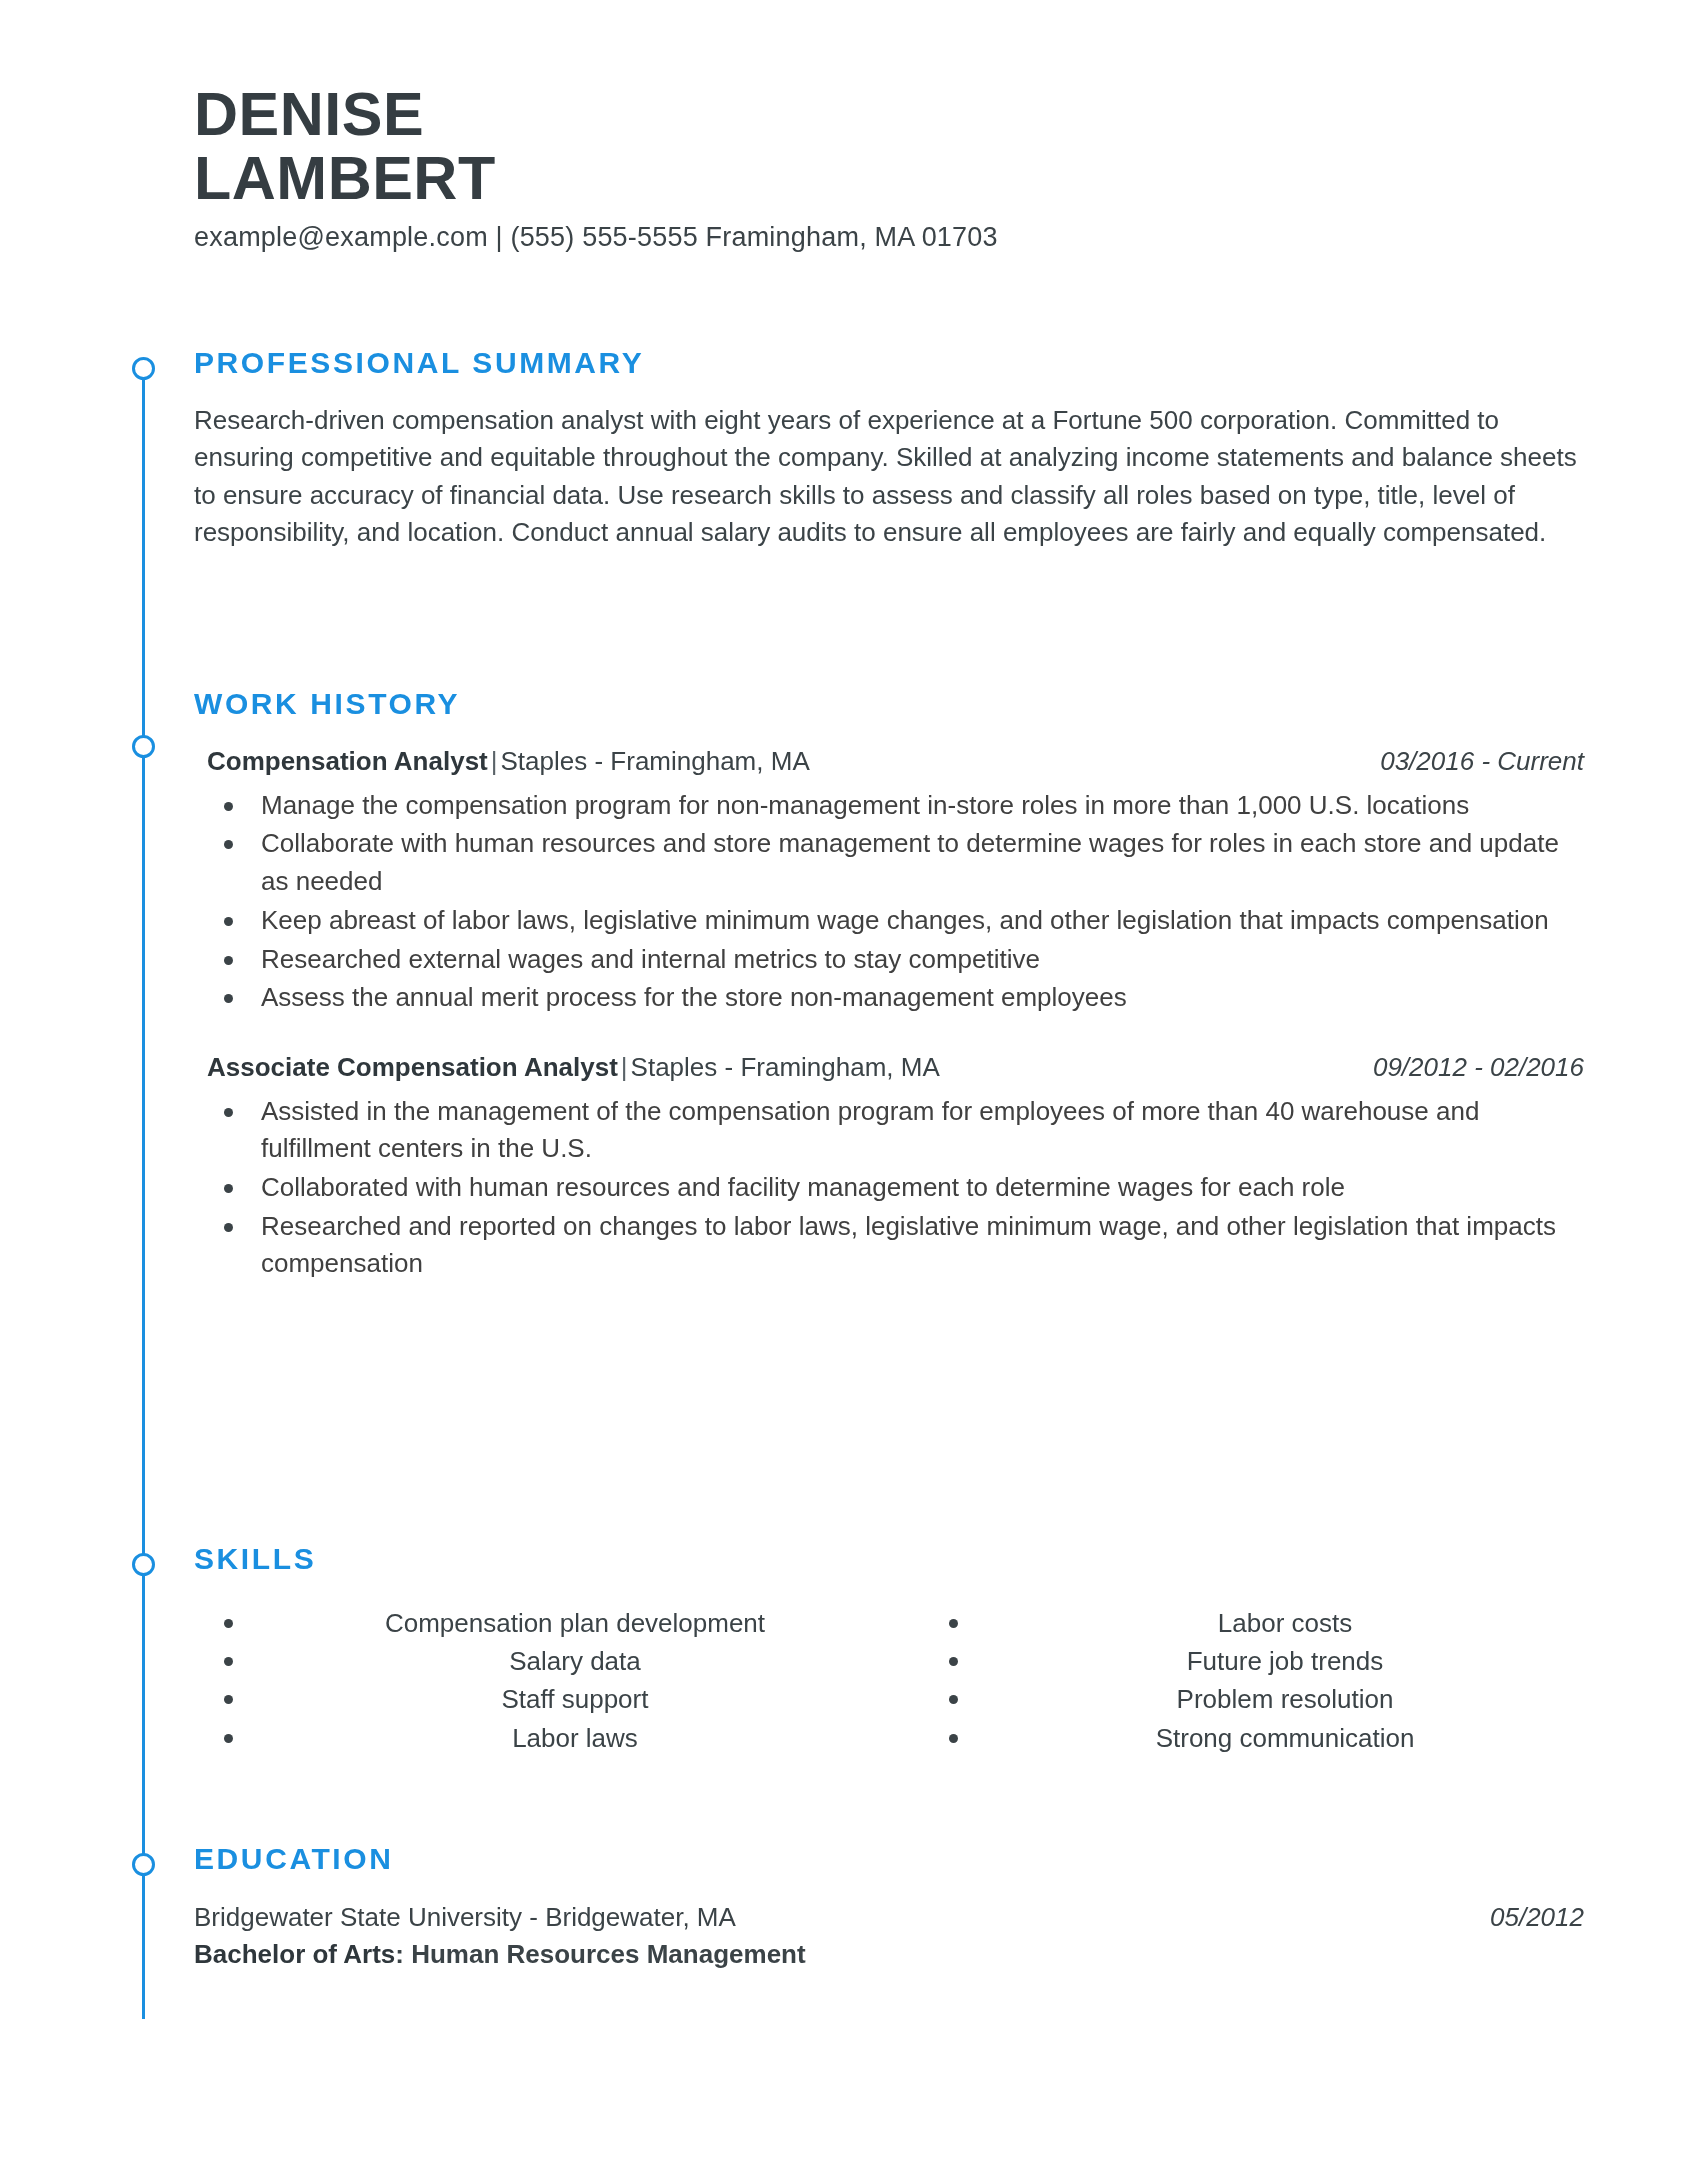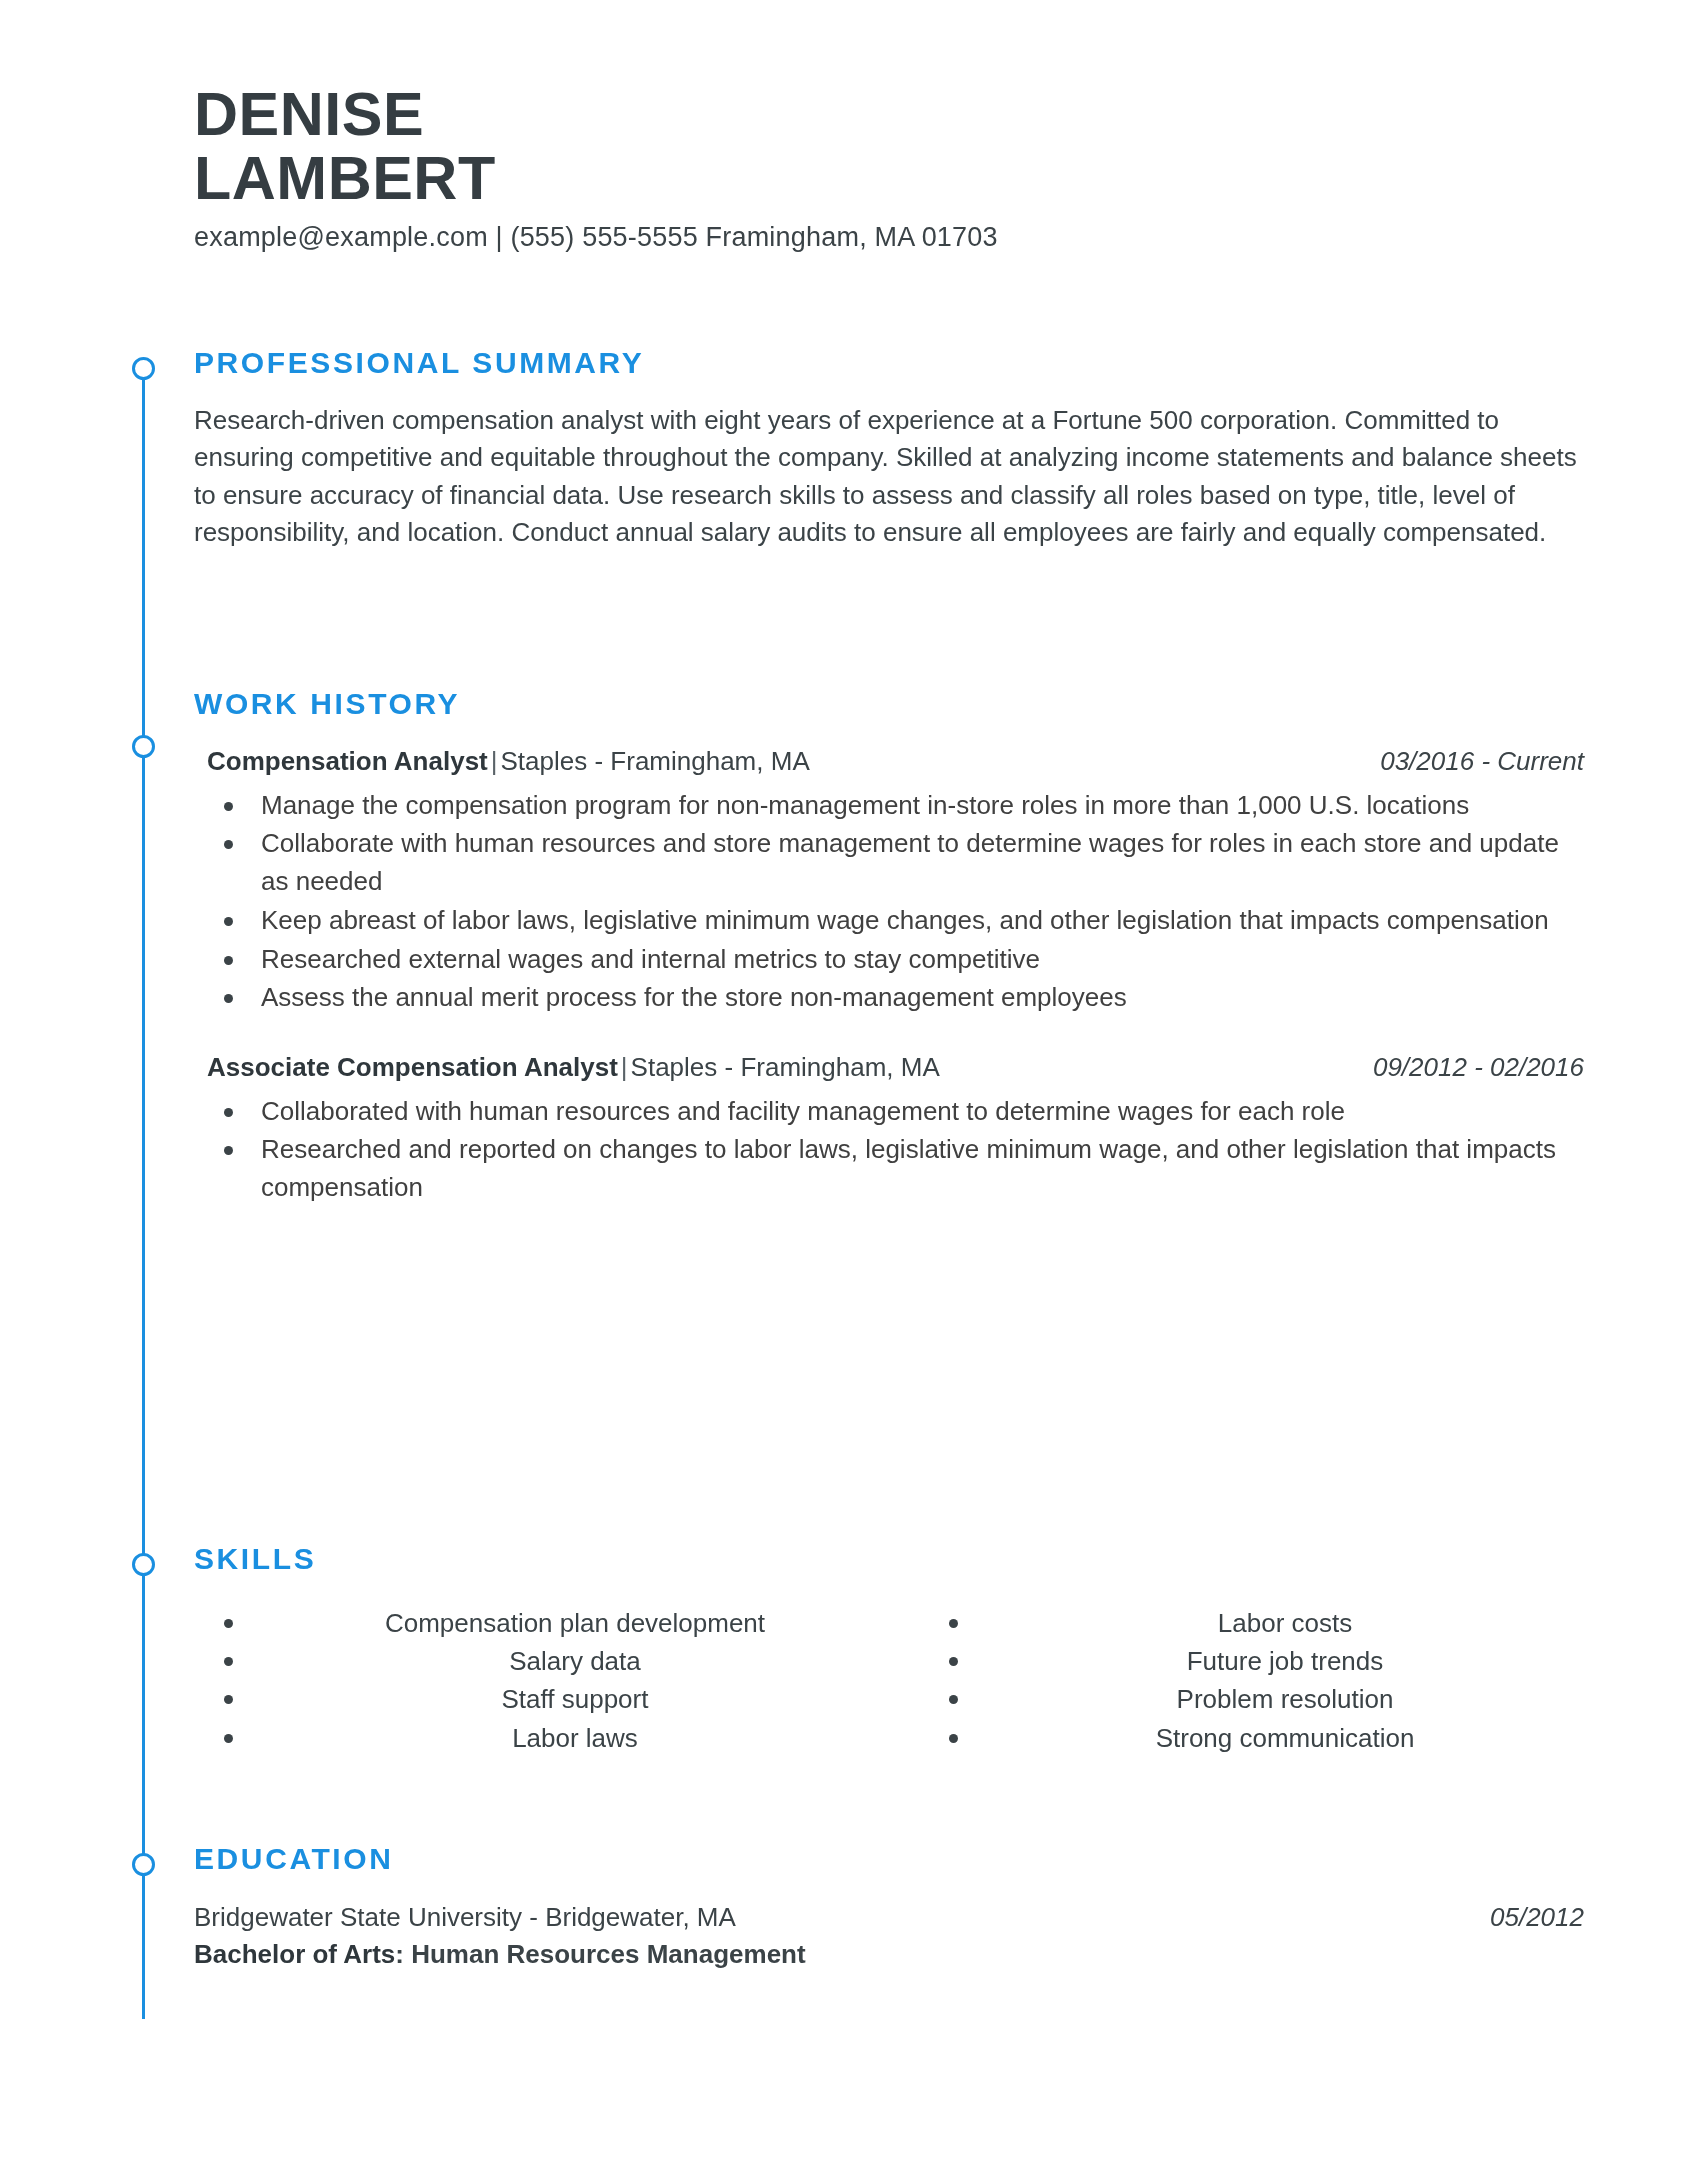--- a/index.html
+++ b/index.html
@@ -234,20 +234,21 @@
         <li>Assess the annual merit process for the store non-management employees</li>
       </ul>
     </div>
 
     <div class="job" style="margin-top:34px">
       <div class="job-head">
         <div class="job-head-left"><span class="job-title">Associate Compensation Analyst</span><span class="job-sep">|</span><span class="job-company">Staples - Framingham, MA</span></div>
         <div class="job-dates">09/2012 - 02/2016</div>
       </div>
       <ul class="bullets">
+        <li>Assisted in the management of the compensation program for employees of more than 40 warehouse and fulfillment centers in the U.S.</li>
         <li>Collaborated with human resources and facility management to determine wages for each role</li>
         <li>Researched and reported on changes to labor laws, legislative minimum wage, and other legislation that impacts compensation</li>
       </ul>
     </div>
   </div>
 
   <div class="section" style="top:1544px">
     <div class="section-title">SKILLS</div>
     <div class="skills-grid">
       <div class="skills-col left">

